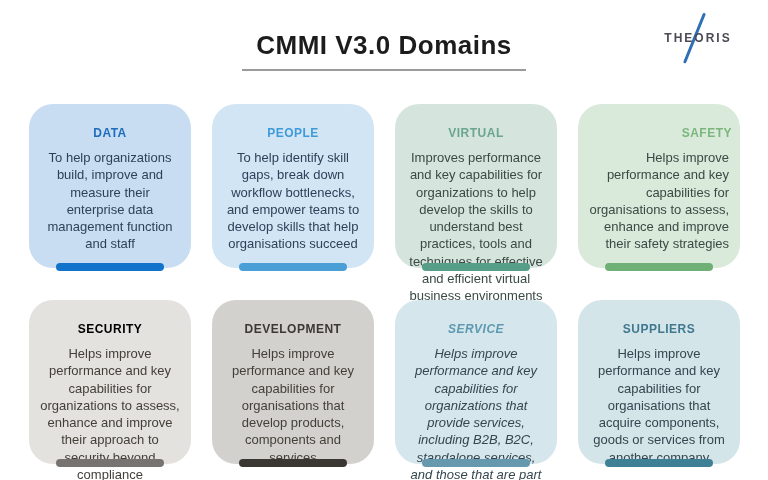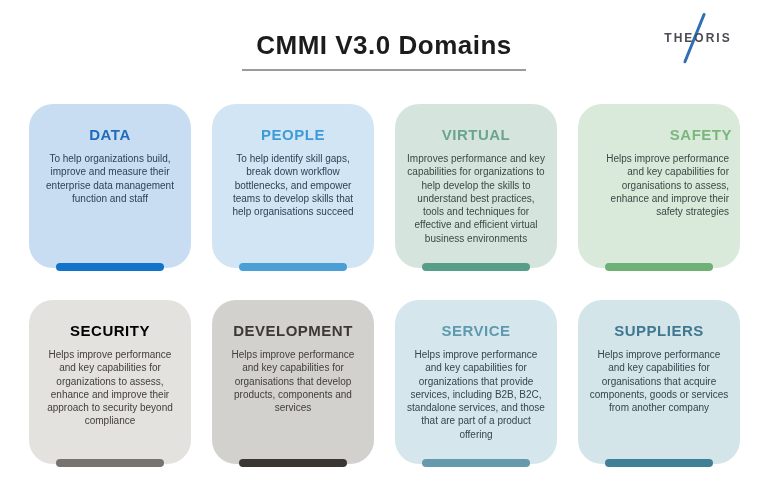--- a/index.html
+++ b/index.html
@@ -79,28 +79,28 @@
     row-gap: 32px;
   }
   .card {
     position: relative;
     border-radius: 24px;
     text-align: center;
     box-sizing: border-box;
     padding: 22px 8px 0 8px;
   }
   .card-title {
-    font-size: 15px;
+    font-size: 12px;
     font-weight: 800;
     letter-spacing: 0.5px;
     margin-bottom: 9px;
     white-space: nowrap;
   }
   .card-desc {
-    font-size: 10px;
+    font-size: 13px;
     line-height: 1.33;
     padding: 0 3px;
   }
   .card-bar {
     position: absolute;
     left: 50%;
     bottom: -3px;
     transform: translateX(-50%);
     width: 108px;
     height: 8px;
@@ -152,21 +152,21 @@
       <div class="card-desc" style="color: rgb(67, 64, 57);">Helps improve performance and key capabilities for organizations to assess, enhance and improve their approach to security beyond compliance</div>
       <div class="card-bar" style="background-color: rgb(118, 115, 112);"></div>
     </div>
 
     <div class="card" style="background-color: rgb(211, 209, 205);">
       <div class="card-title" style="color: rgb(59, 56, 53);">DEVELOPMENT</div>
       <div class="card-desc" style="color: rgb(67, 64, 57);">Helps improve performance and key capabilities for organisations that develop products, components and services</div>
       <div class="card-bar" style="background-color: rgb(58, 55, 51);"></div>
     </div>
 
-    <div class="card" style="background-color: rgb(214, 230, 237);">
+    <div class="card" style="background-color: rgb(214, 230, 237); font-style: italic;">
       <div class="card-title" style="color: rgb(93, 154, 176);">SERVICE</div>
       <div class="card-desc" style="color: rgb(52, 70, 78);">Helps improve performance and key capabilities for organizations that provide services, including B2B, B2C, standalone services, and those that are part of a product offering</div>
       <div class="card-bar" style="background-color: rgb(102, 153, 173);"></div>
     </div>
 
     <div class="card" style="background-color: rgb(211, 229, 233);">
       <div class="card-title" style="color: rgb(64, 120, 143);">SUPPLIERS</div>
       <div class="card-desc" style="color: rgb(52, 70, 78);">Helps improve performance and key capabilities for organisations that acquire components, goods or services from another company</div>
       <div class="card-bar" style="background-color: rgb(63, 128, 150);"></div>
     </div>

